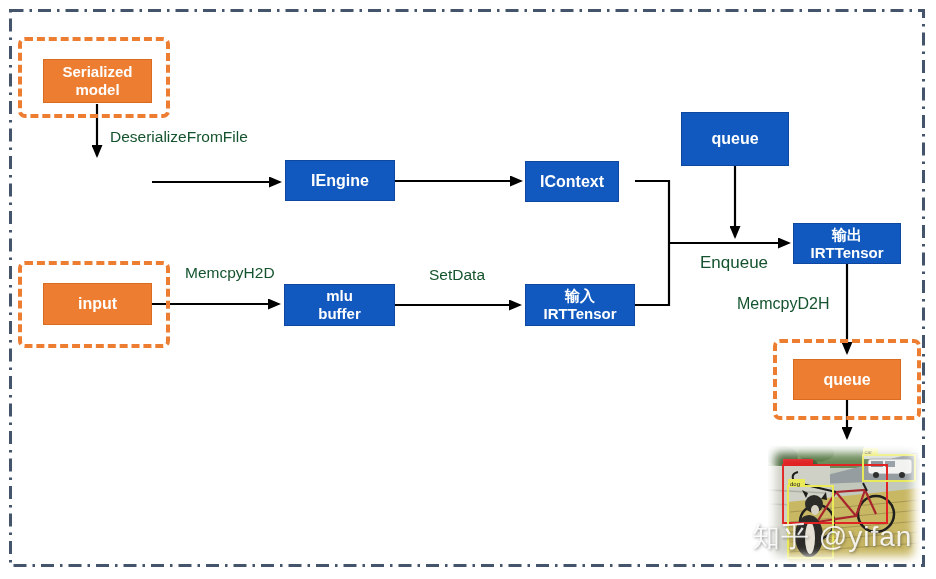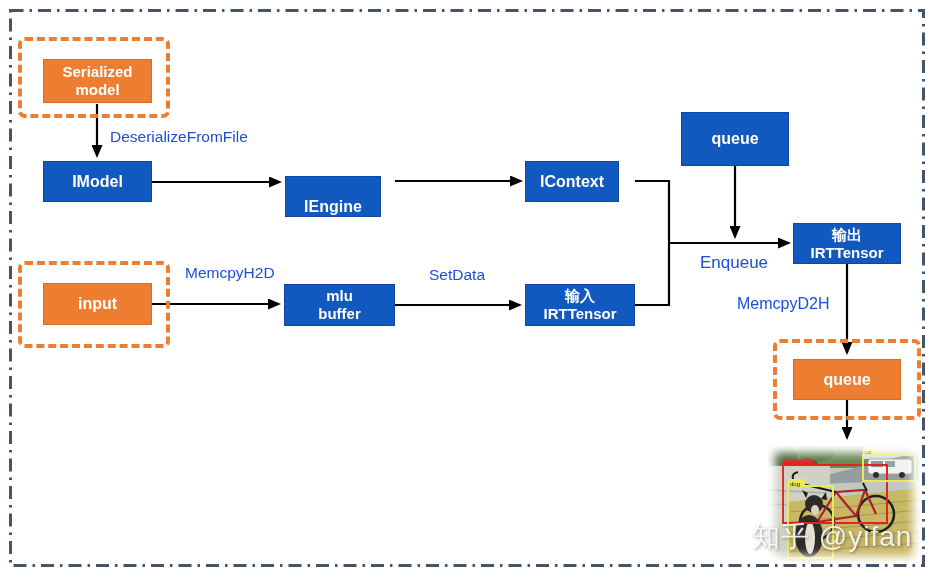--- a/index.html
+++ b/index.html
@@ -19,27 +19,27 @@
   }
   .node span{display:block;}
   .blue{background:var(--node-blue);border:1px solid #0d47a0;}
   .orange{background:var(--node-orange);border:1px solid #d96c20;}
   .one-line{font-size:16px;}
   .dashed-wrap{
     position:absolute;z-index:1;border:4px dashed var(--node-orange);
     border-radius:7px;background:transparent;
   }
   .edge-label{
-    position:absolute;z-index:3;color:#1d4ed8;font-size:15.5px;
+    position:absolute;z-index:3;color:#14532d;font-size:15.5px;
     white-space:nowrap;
   }
   #n-serialized{left:43px;top:59px;width:109px;height:44px;}
   #w-serialized{left:18px;top:37px;width:152px;height:81px;}
   #n-imodel{left:43px;top:161px;width:109px;height:41px;}
-  #n-iengine{left:285px;top:176px;width:96px;height:41px;justify-content:flex-end;}
+  #n-iengine{left:285px;top:160px;width:110px;height:41px;}
   #n-icontext{left:525px;top:161px;width:94px;height:41px;}
   #n-queue{left:681px;top:112px;width:108px;height:54px;}
   #n-outtensor{left:793px;top:223px;width:108px;height:41px;}
   #n-input{left:43px;top:283px;width:109px;height:42px;}
   #w-input{left:18px;top:261px;width:152px;height:87px;}
   #n-mlubuffer{left:284px;top:284px;width:111px;height:42px;}
   #n-intensor{left:525px;top:284px;width:110px;height:42px;}
   #n-output{left:793px;top:359px;width:108px;height:41px;}
   #w-output{left:773px;top:339px;width:148px;height:81px;}
   #l-deserialize{left:110px;top:128px;}
@@ -88,23 +88,20 @@
 
   <div class="dashed-wrap" id="w-serialized"></div>
   <div class="dashed-wrap" id="w-input"></div>
   <div class="dashed-wrap" id="w-output"></div>
 
   <div class="node orange" id="n-serialized">
     <span>Serialized</span>
     <span>model</span>
   </div>
 
-  <div class="node blue one-line" id="n-imodel">
-    <span>IModel</span>
-  </div>
 
   <div class="node blue one-line" id="n-iengine">
     <span>IEngine</span>
   </div>
 
   <div class="node blue one-line" id="n-icontext">
     <span>IContext</span>
   </div>
 
   <div class="node blue one-line" id="n-queue">

